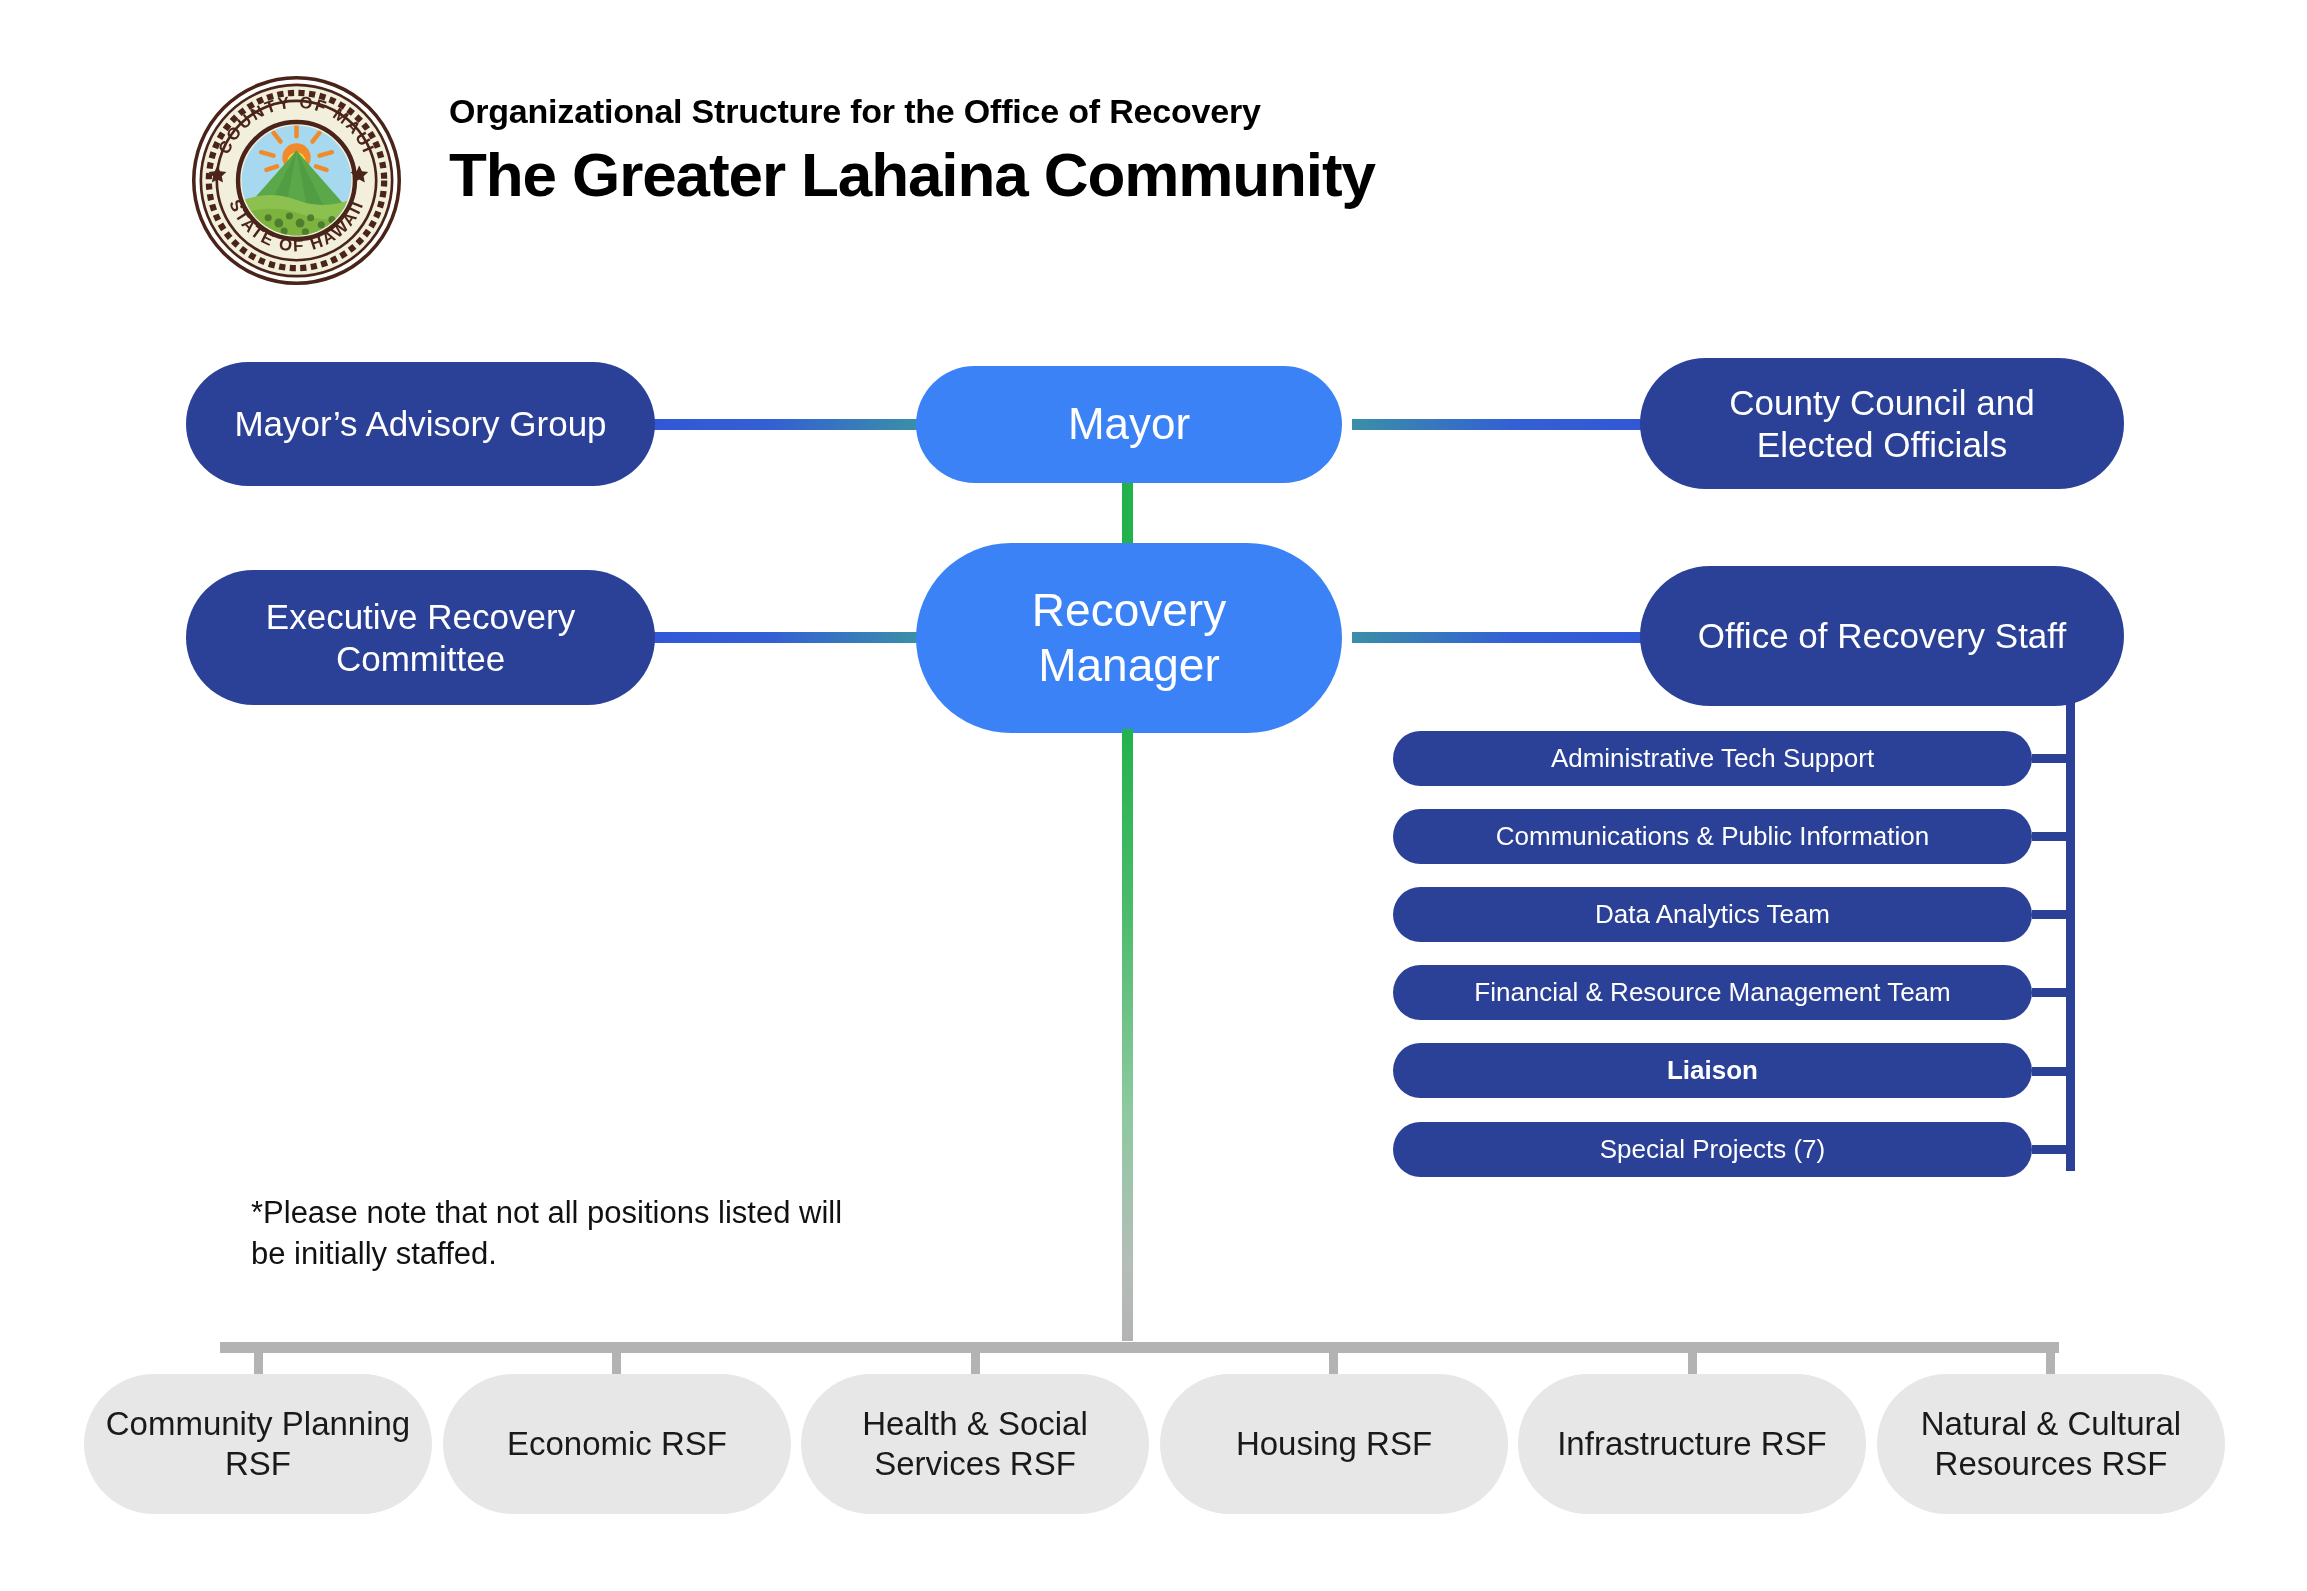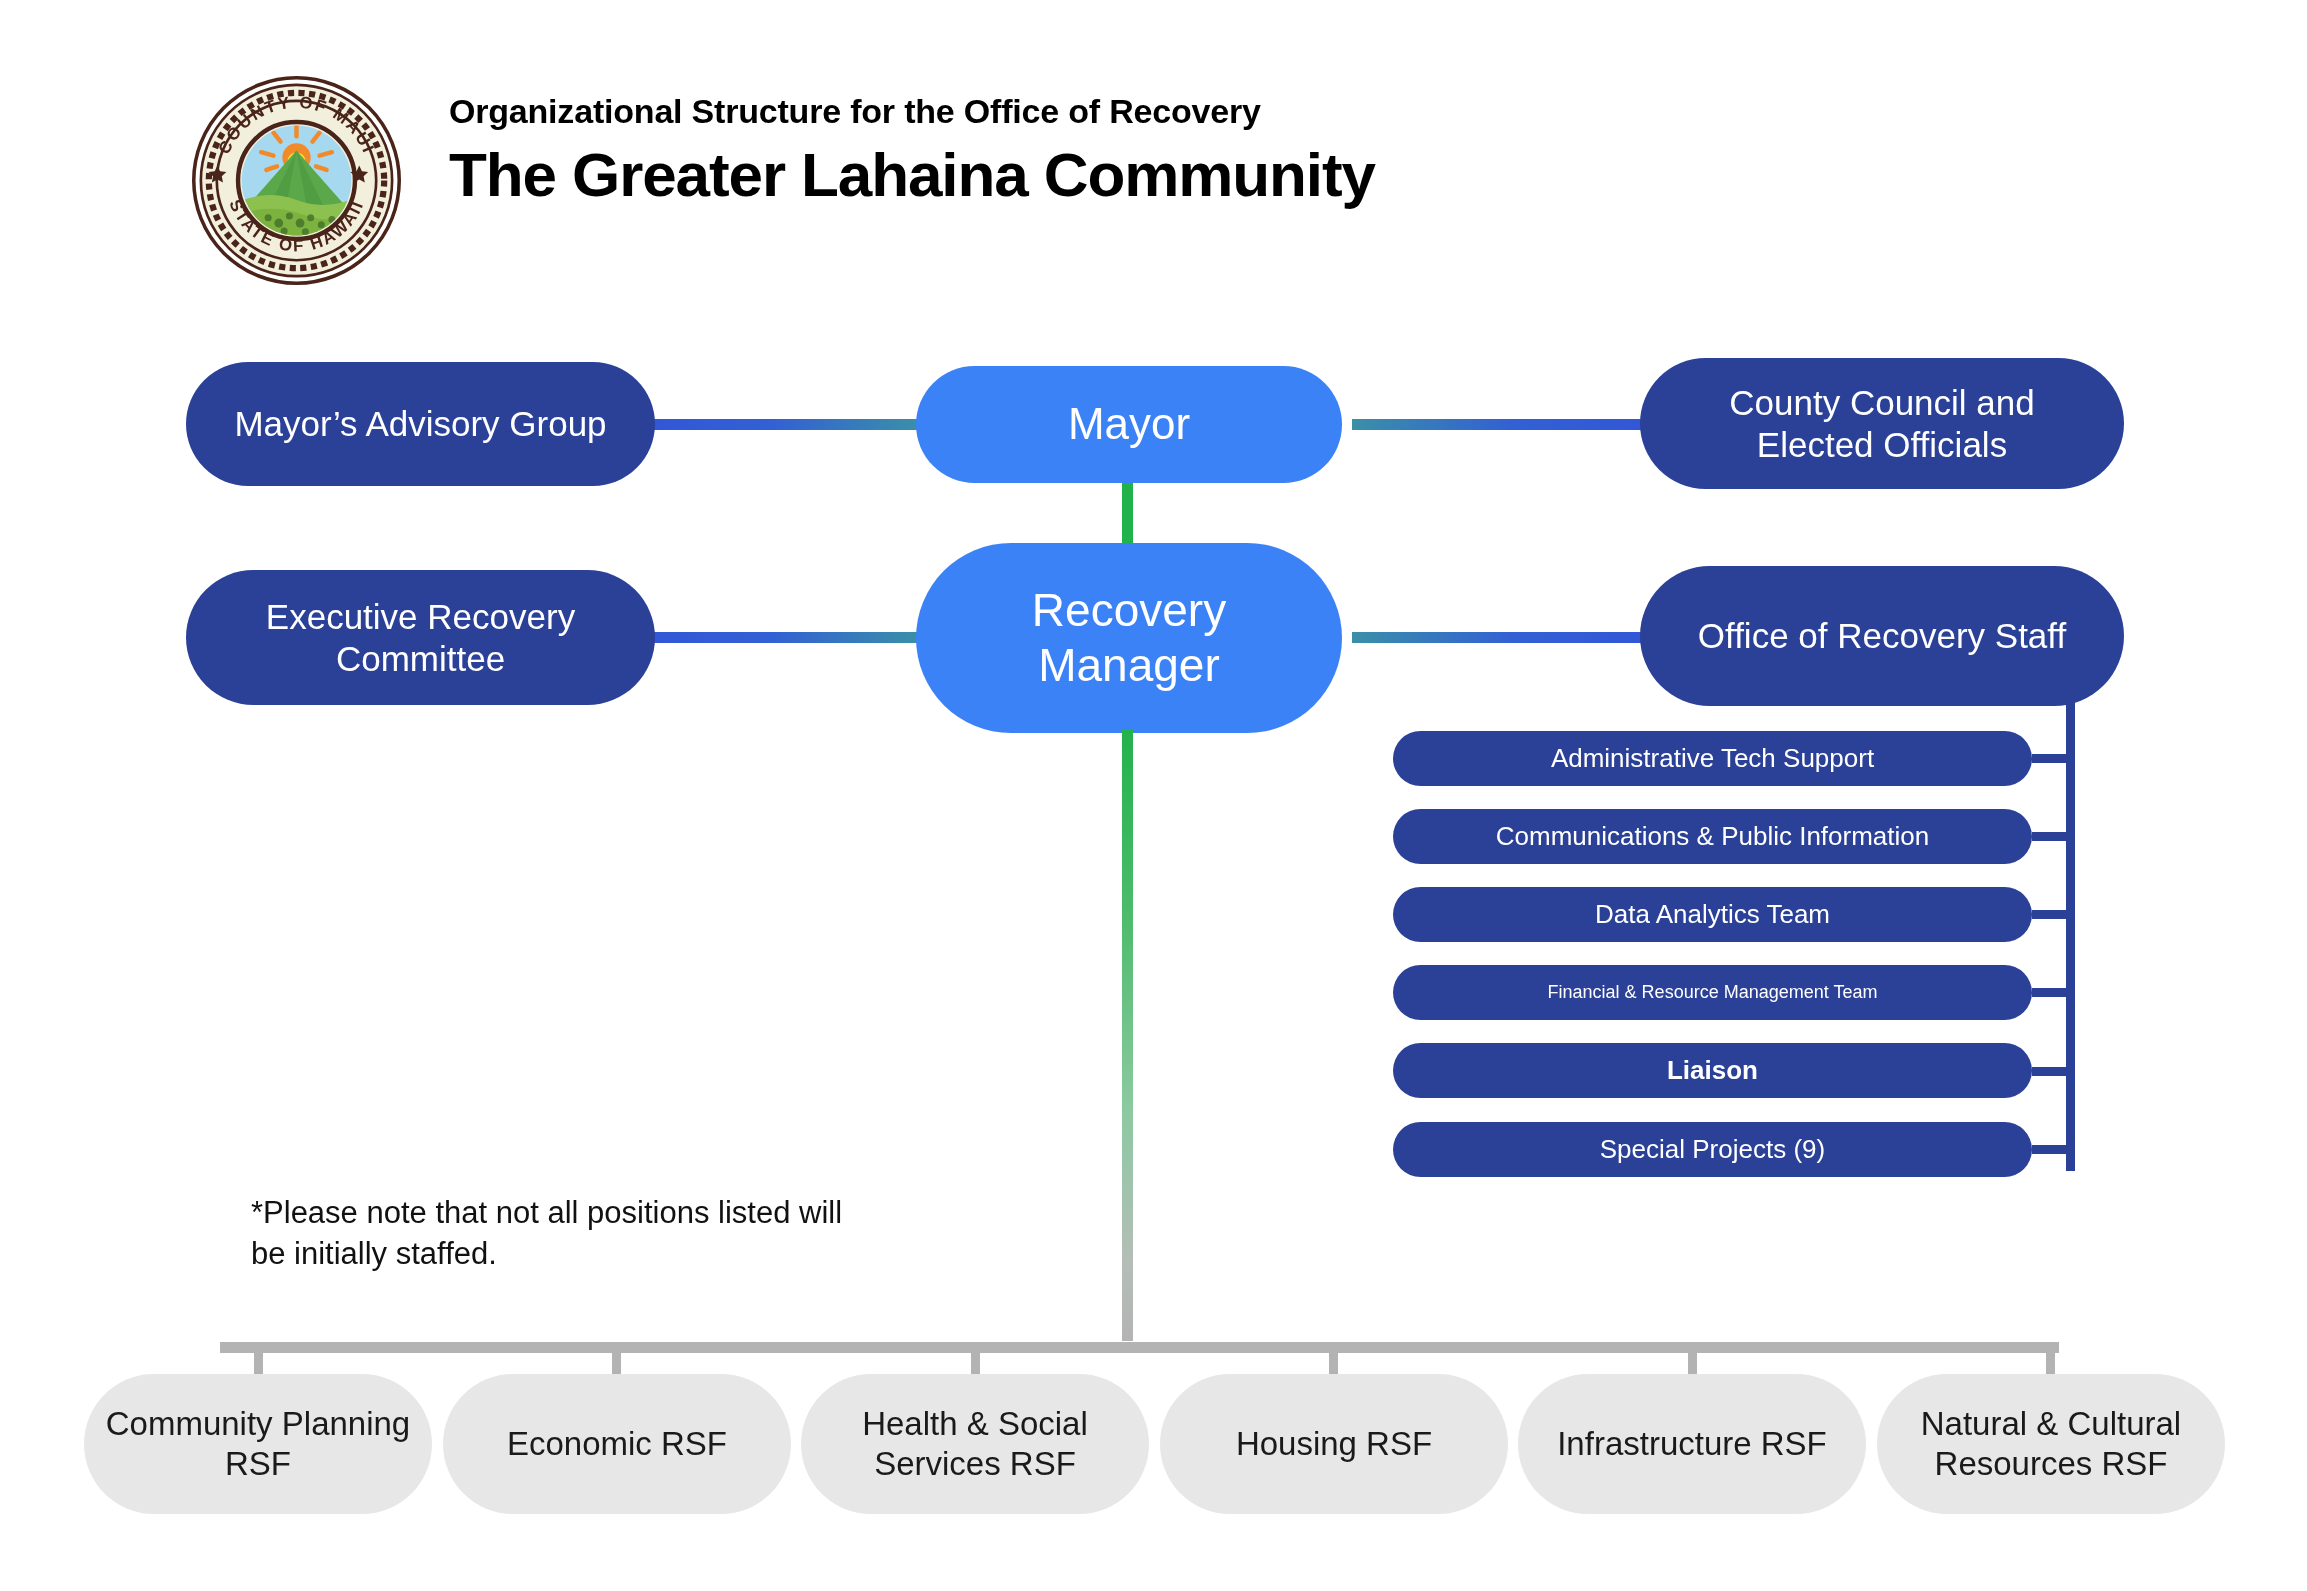--- a/index.html
+++ b/index.html
@@ -243,28 +243,28 @@
   <div id="staff-list">
       <div class="node node-blue" style="left: 1393px; top: 731px; width: 639px; height: 55px; font-size: 26px; padding: 0px 19.5px;">
         <span>Administrative Tech Support</span>
       </div>
       <div class="node node-blue" style="left: 1393px; top: 809px; width: 639px; height: 55px; font-size: 26px; padding: 0px 19.5px;">
         <span>Communications &amp; Public Information</span>
       </div>
       <div class="node node-blue" style="left: 1393px; top: 887px; width: 639px; height: 55px; font-size: 26px; padding: 0px 19.5px;">
         <span>Data Analytics Team</span>
       </div>
-      <div class="node node-blue" style="left: 1393px; top: 965px; width: 639px; height: 55px; font-size: 18px; padding: 0px 19.5px;">
+      <div class="node node-blue" style="left: 1393px; top: 965px; width: 639px; height: 55px; font-size: 26px; padding: 0px 19.5px;">
         <span>Financial &amp; Resource Management Team</span>
       </div>
       <div class="node node-blue" style="left: 1393px; top: 1043px; width: 639px; height: 55px; font-size: 26px; padding: 0px 19.5px; font-weight: bold;">
         <span>Liaison</span>
       </div>
       <div class="node node-blue" style="left: 1393px; top: 1122px; width: 639px; height: 55px; font-size: 26px; padding: 0px 19.5px;">
-        <span>Special Projects (9)</span>
+        <span>Special Projects (7)</span>
       </div>
     </div>
 
   <div id="footnote">*Please note that not all positions listed will be initially staffed.</div>
 
   <div class="conn conn-gray" style="left:220px; top:1342px; width:1839px; height:10.6px;"></div>
   <div id="rsf-drops">
       <div class="conn conn-gray" style="left: 254px; top: 1347px; width: 9px; height: 34px;"></div>
       <div class="conn conn-gray" style="left: 612px; top: 1347px; width: 9px; height: 34px;"></div>
       <div class="conn conn-gray" style="left: 971px; top: 1347px; width: 9px; height: 34px;"></div>

